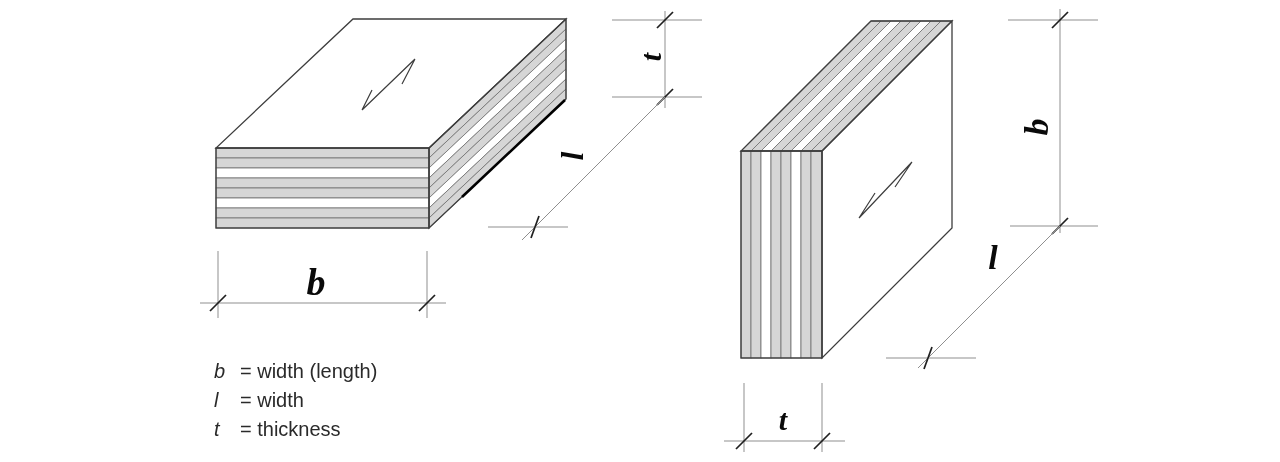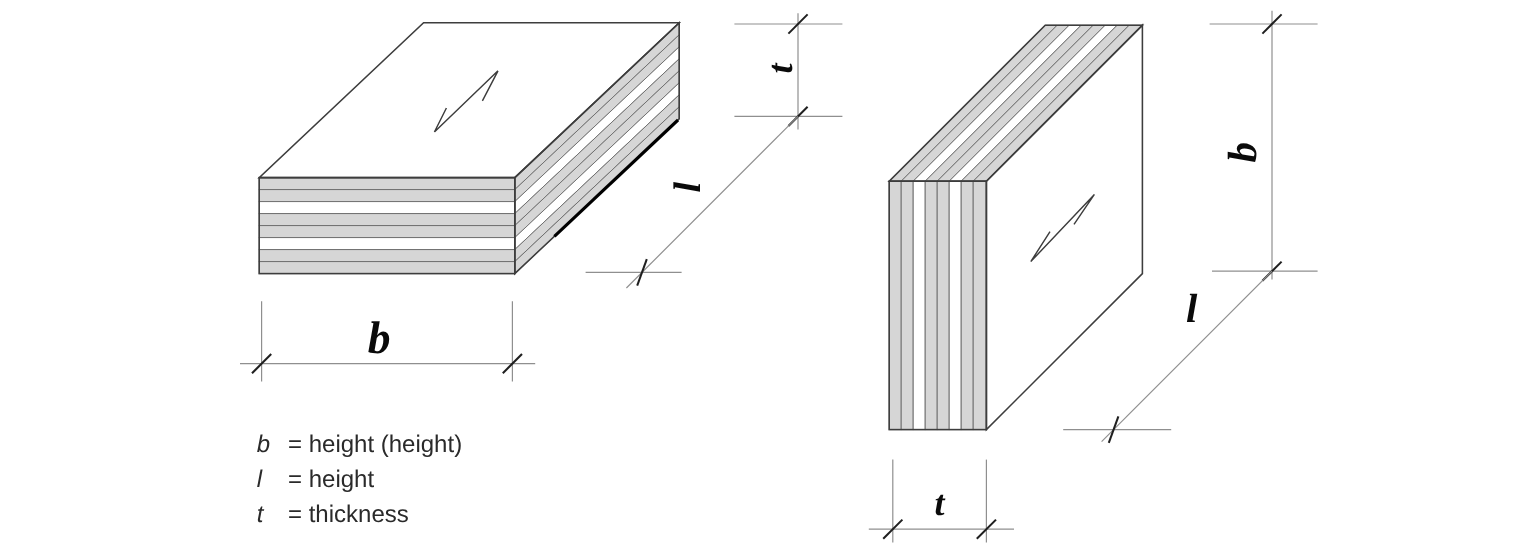--- a/index.html
+++ b/index.html
@@ -152,25 +152,25 @@
   <div class="dim-label rot" style="left:651px;top:57px;font-size:30px;">t</div>
   <div class="dim-label rot" style="left:572px;top:156px;font-size:32px;">l</div>
   <div class="dim-label" style="left:316px;top:282px;font-size:38px;">b</div>
   <div class="dim-label rot" style="left:1037px;top:127px;font-size:34px;">b</div>
   <div class="dim-label" style="left:993px;top:258px;font-size:34px;">l</div>
   <div class="dim-label" style="left:783px;top:420px;font-size:30px;">t</div>
 
   <div class="legend">
     <div class="legend-row">
       <span class="legend-sym">b</span>
-      <span class="legend-def">= height (height)</span>
+      <span class="legend-def">= width (length)</span>
     </div>
     <div class="legend-row">
       <span class="legend-sym">l</span>
-      <span class="legend-def">= height</span>
+      <span class="legend-def">= width</span>
     </div>
     <div class="legend-row">
       <span class="legend-sym">t</span>
       <span class="legend-def">= thickness</span>
     </div>
   </div>
 
 </div>
 
 </body></html>

